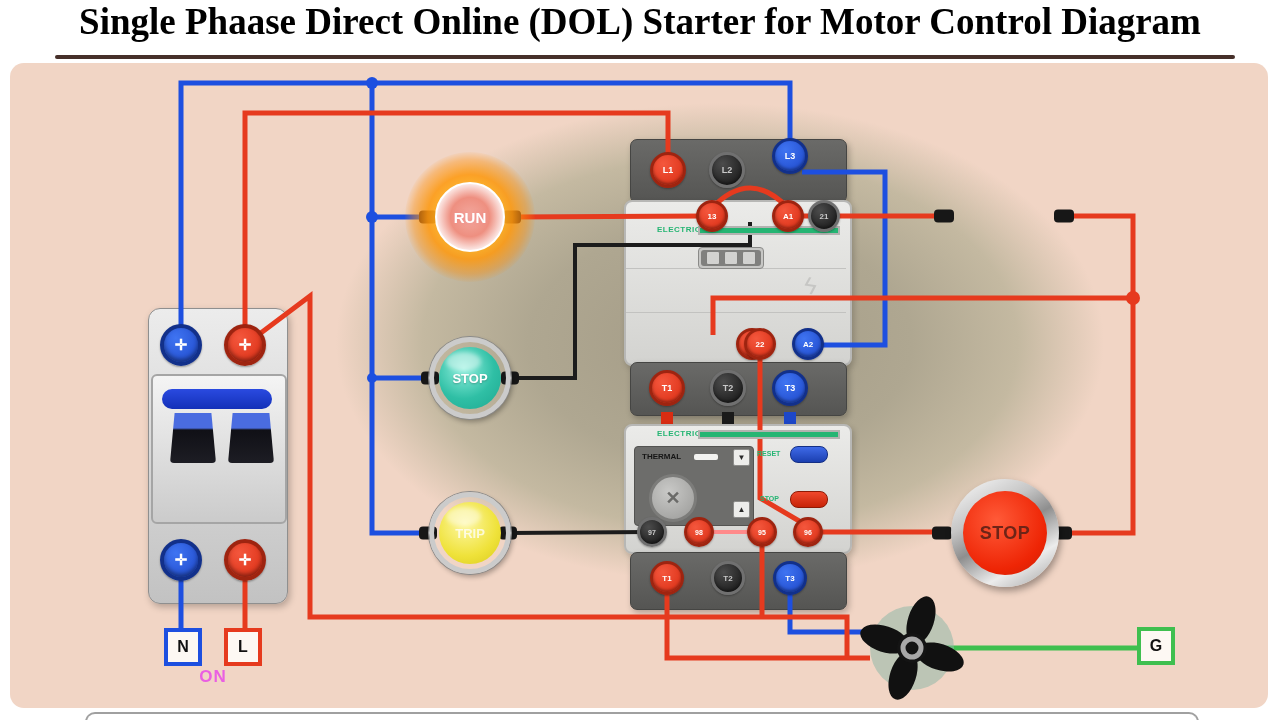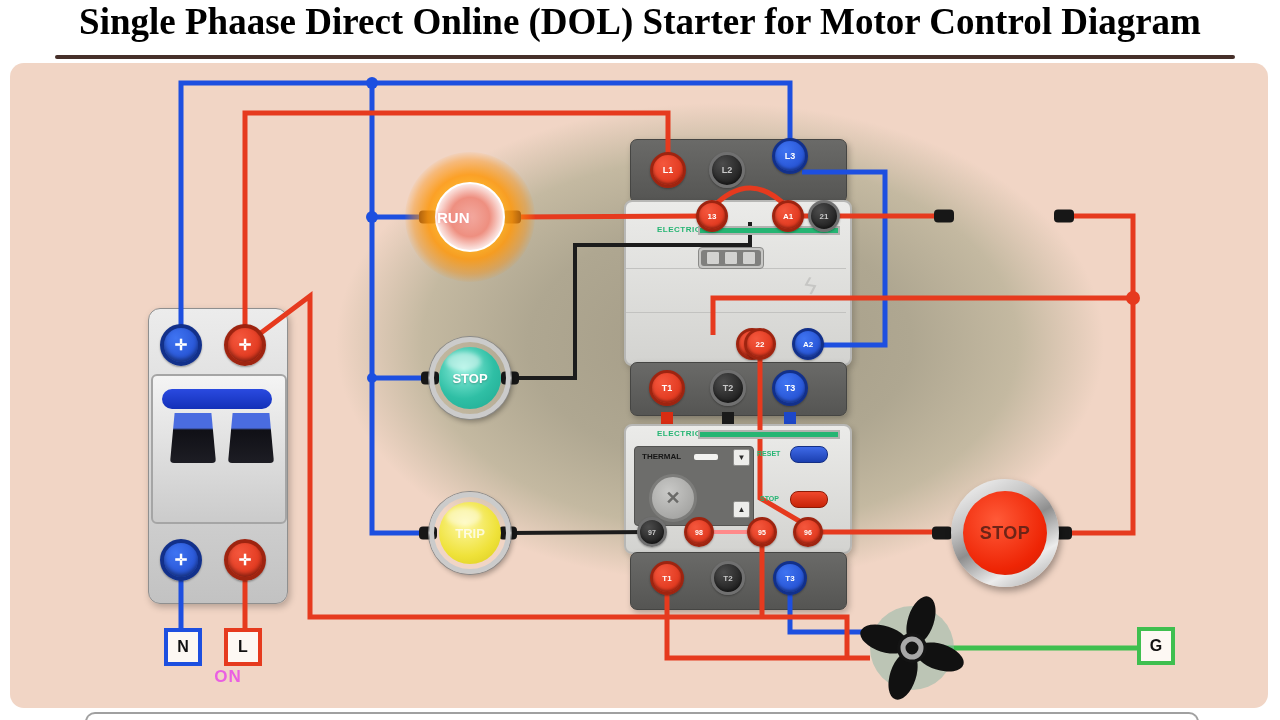--- a/index.html
+++ b/index.html
@@ -81,21 +81,21 @@
   .oval{width:36px;height:15px;border-radius:8px;z-index:4;}
   .oval.blue{background:linear-gradient(180deg,#3f6ae8,#1b3fb0);border:1px solid #142f85;}
   .oval.red{background:linear-gradient(180deg,#f0482c,#c72408);border:1px solid #8e1a05;}
   .mini-label{font-size:7px;font-weight:bold;color:#25b573;z-index:4;}
 
   
   .glow{width:130px;height:130px;border-radius:50%;z-index:3;
     background:radial-gradient(circle,rgba(255,196,48,.95) 22%,rgba(255,152,12,.85) 46%,
       rgba(255,140,0,.38) 62%,rgba(255,140,0,0) 72%);}
   .run-face{width:66px;height:66px;border-radius:50%;z-index:3;display:flex;align-items:center;
-    justify-content:flex-start;color:#fff;font-weight:bold;font-size:15px;text-shadow:0 0 4px #e88;
+    justify-content:center;color:#fff;font-weight:bold;font-size:15px;text-shadow:0 0 4px #e88;
     background:radial-gradient(circle,#f3aaa0 0%,#ee8f80 42%,#ffffff 78%);border:2px solid #fff;}
   .lamp-ring{width:72px;height:72px;border-radius:50%;z-index:3;border:5px solid #cbcbcb;
     box-shadow:0 0 0 1px #8a8a8a,2px 3px 5px rgba(0,0,0,.3);display:flex;align-items:center;justify-content:center;}
   .lamp-face{width:62px;height:62px;border-radius:50%;display:flex;align-items:center;
     justify-content:center;font-weight:bold;position:relative;overflow:hidden;}
   .lamp-face::after{content:"";position:absolute;left:12%;top:8%;width:55%;height:30%;
     border-radius:50%;background:rgba(255,255,255,.45);filter:blur(2px);}
   .face-teal{background:radial-gradient(circle at 40% 35%,#8fefdd 0%,#2fbfa5 55%,#1da890 100%);
     color:#fff;font-size:13px;text-shadow:0 1px 2px rgba(0,0,0,.25);}
   .face-yellow{background:radial-gradient(circle at 42% 35%,#fdf7a2 0%,#efe23a 60%,#d9ca1c 100%);
@@ -113,21 +113,21 @@
   .nub{position:absolute;width:18px;height:13px;border-radius:4px;background:#171717;z-index:3;
     transform:translate(-50%,-50%);}
   .nub.brown{background:#45221a;}
 
   
   .tagbox{width:30px;height:30px;background:#fdf8f3;display:flex;align-items:center;justify-content:center;
     font-weight:bold;font-size:16px;color:#111;z-index:3;}
   .tag-n{border:4px solid #1d4fe0;}
   .tag-l{border:4px solid #e63a1e;}
   .tag-g{border:4px solid #3fbf4f;}
-  .on-text{font-weight:bold;font-size:17px;color:#ea5fe2;z-index:3;letter-spacing:1px;margin-left:15px;}
+  .on-text{font-weight:bold;font-size:17px;color:#ea5fe2;z-index:3;letter-spacing:1px;}
 </style>
 </head>
 <body>
 
 <div id="stage">
 
   <div class="abs" id="page-title">Single Phaase Direct Online (DOL) Starter for Motor Control Diagram</div>
   <div class="abs" id="title-rule"></div>
   <div class="abs" id="panel"></div>
 

